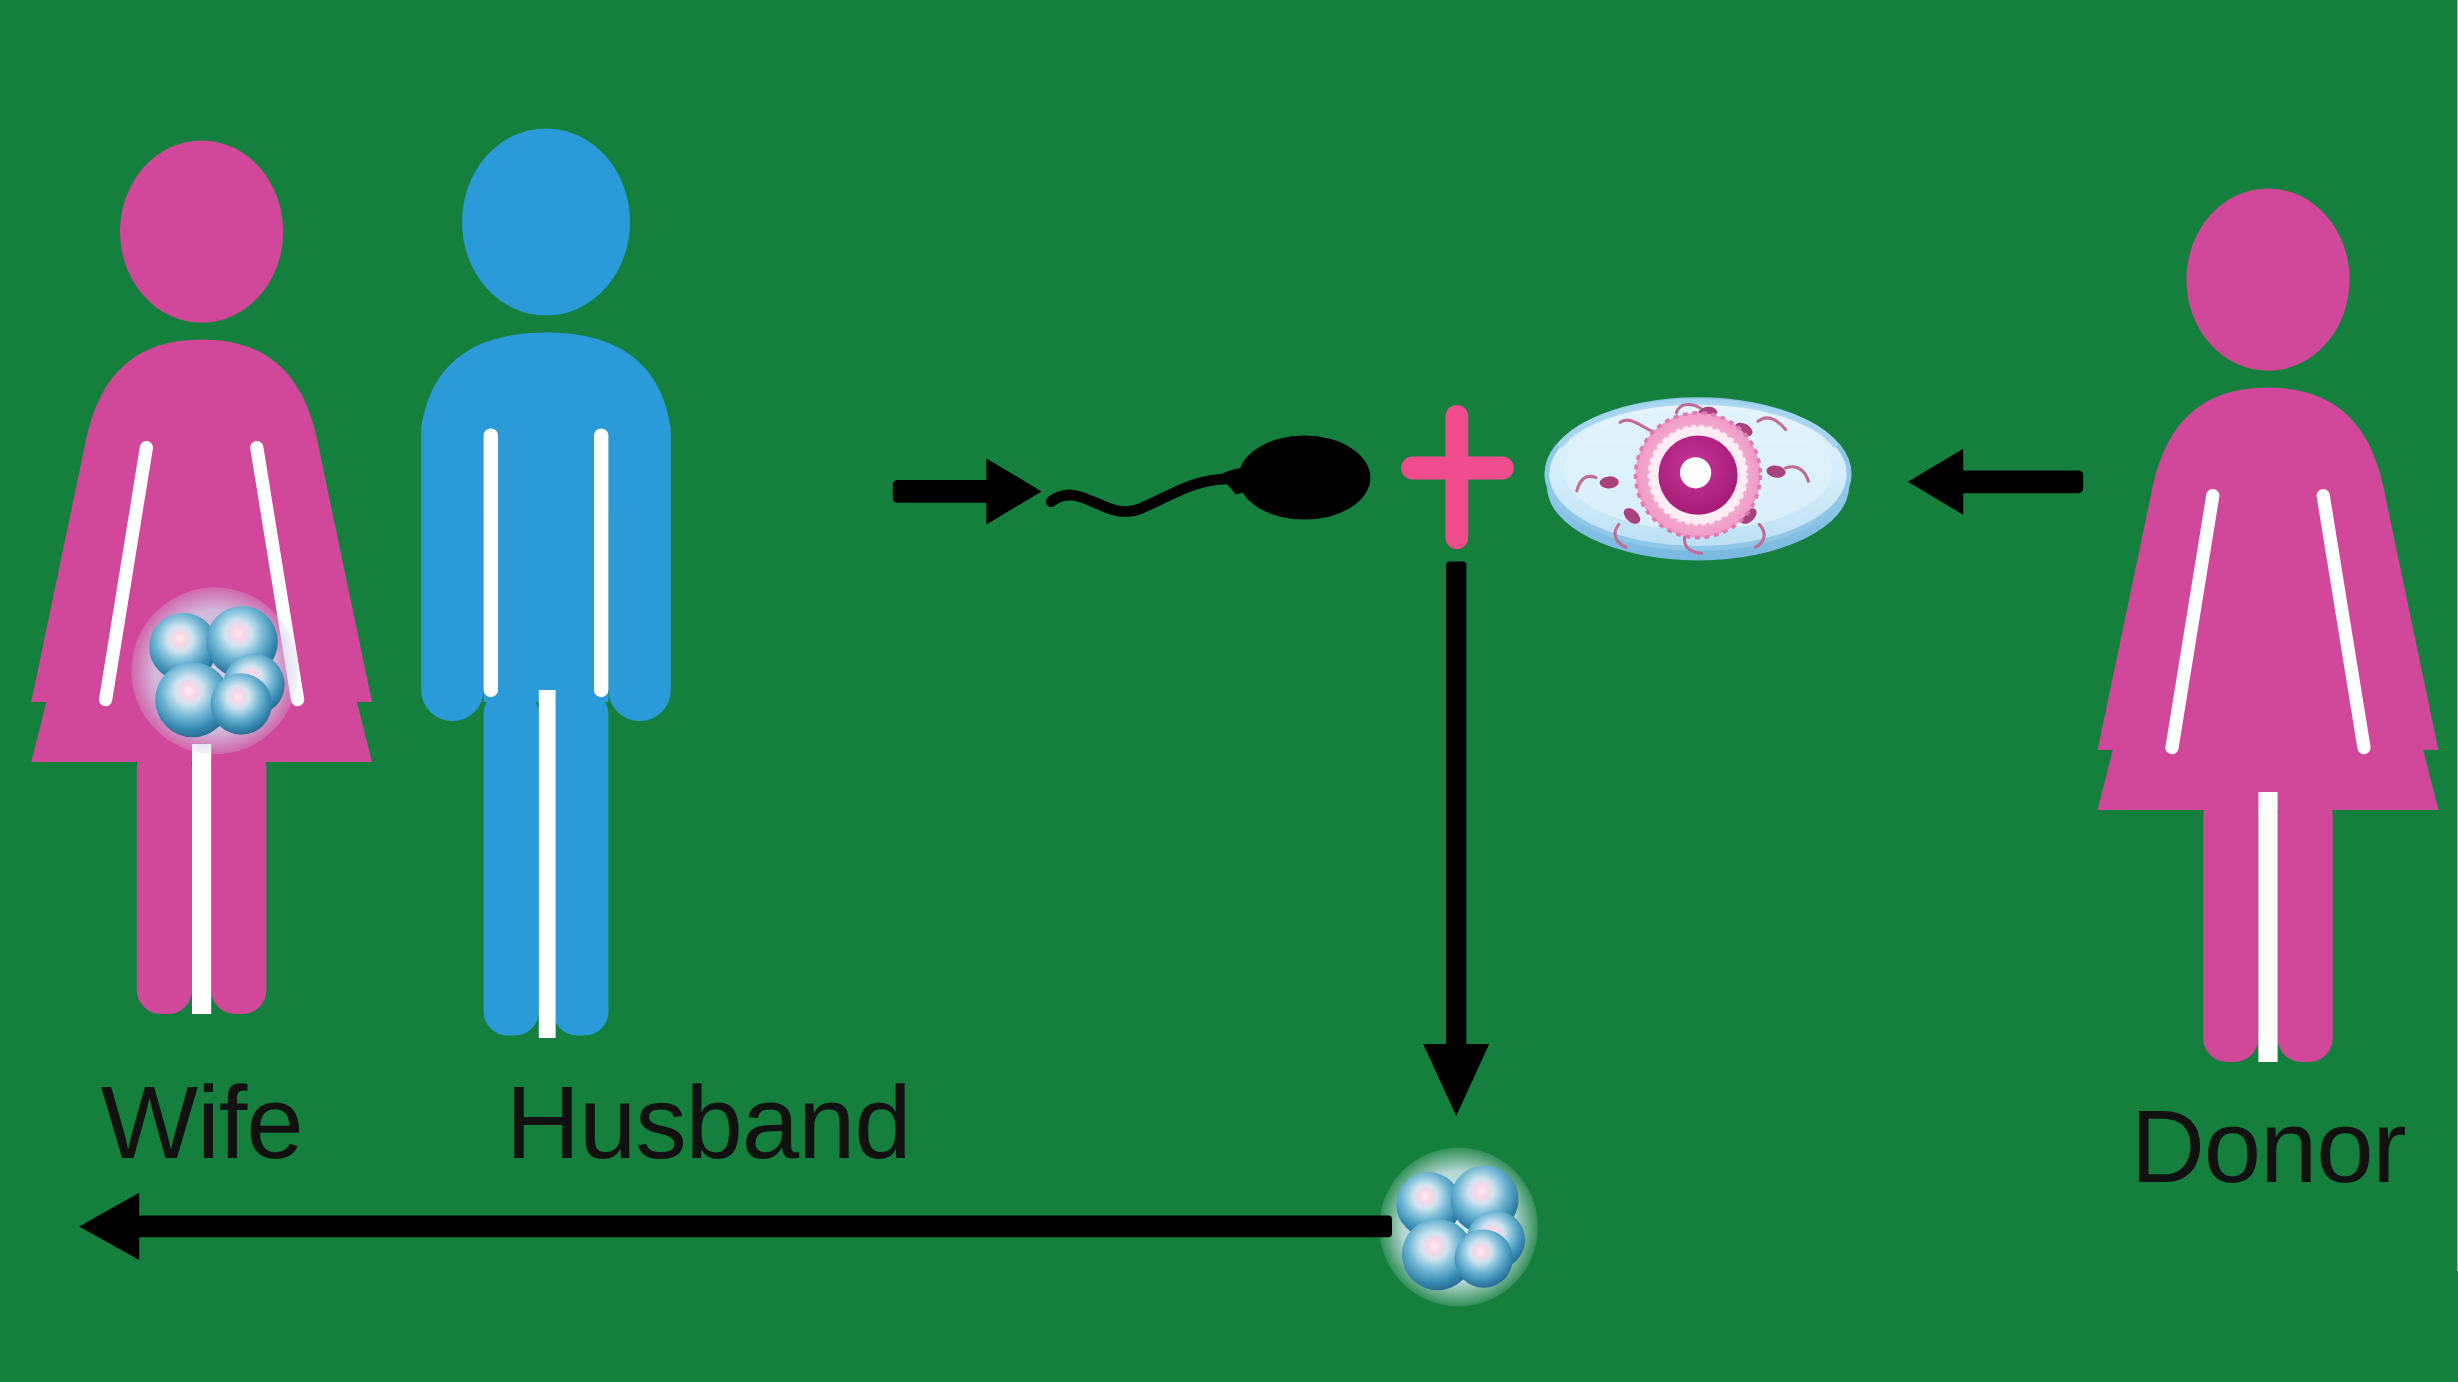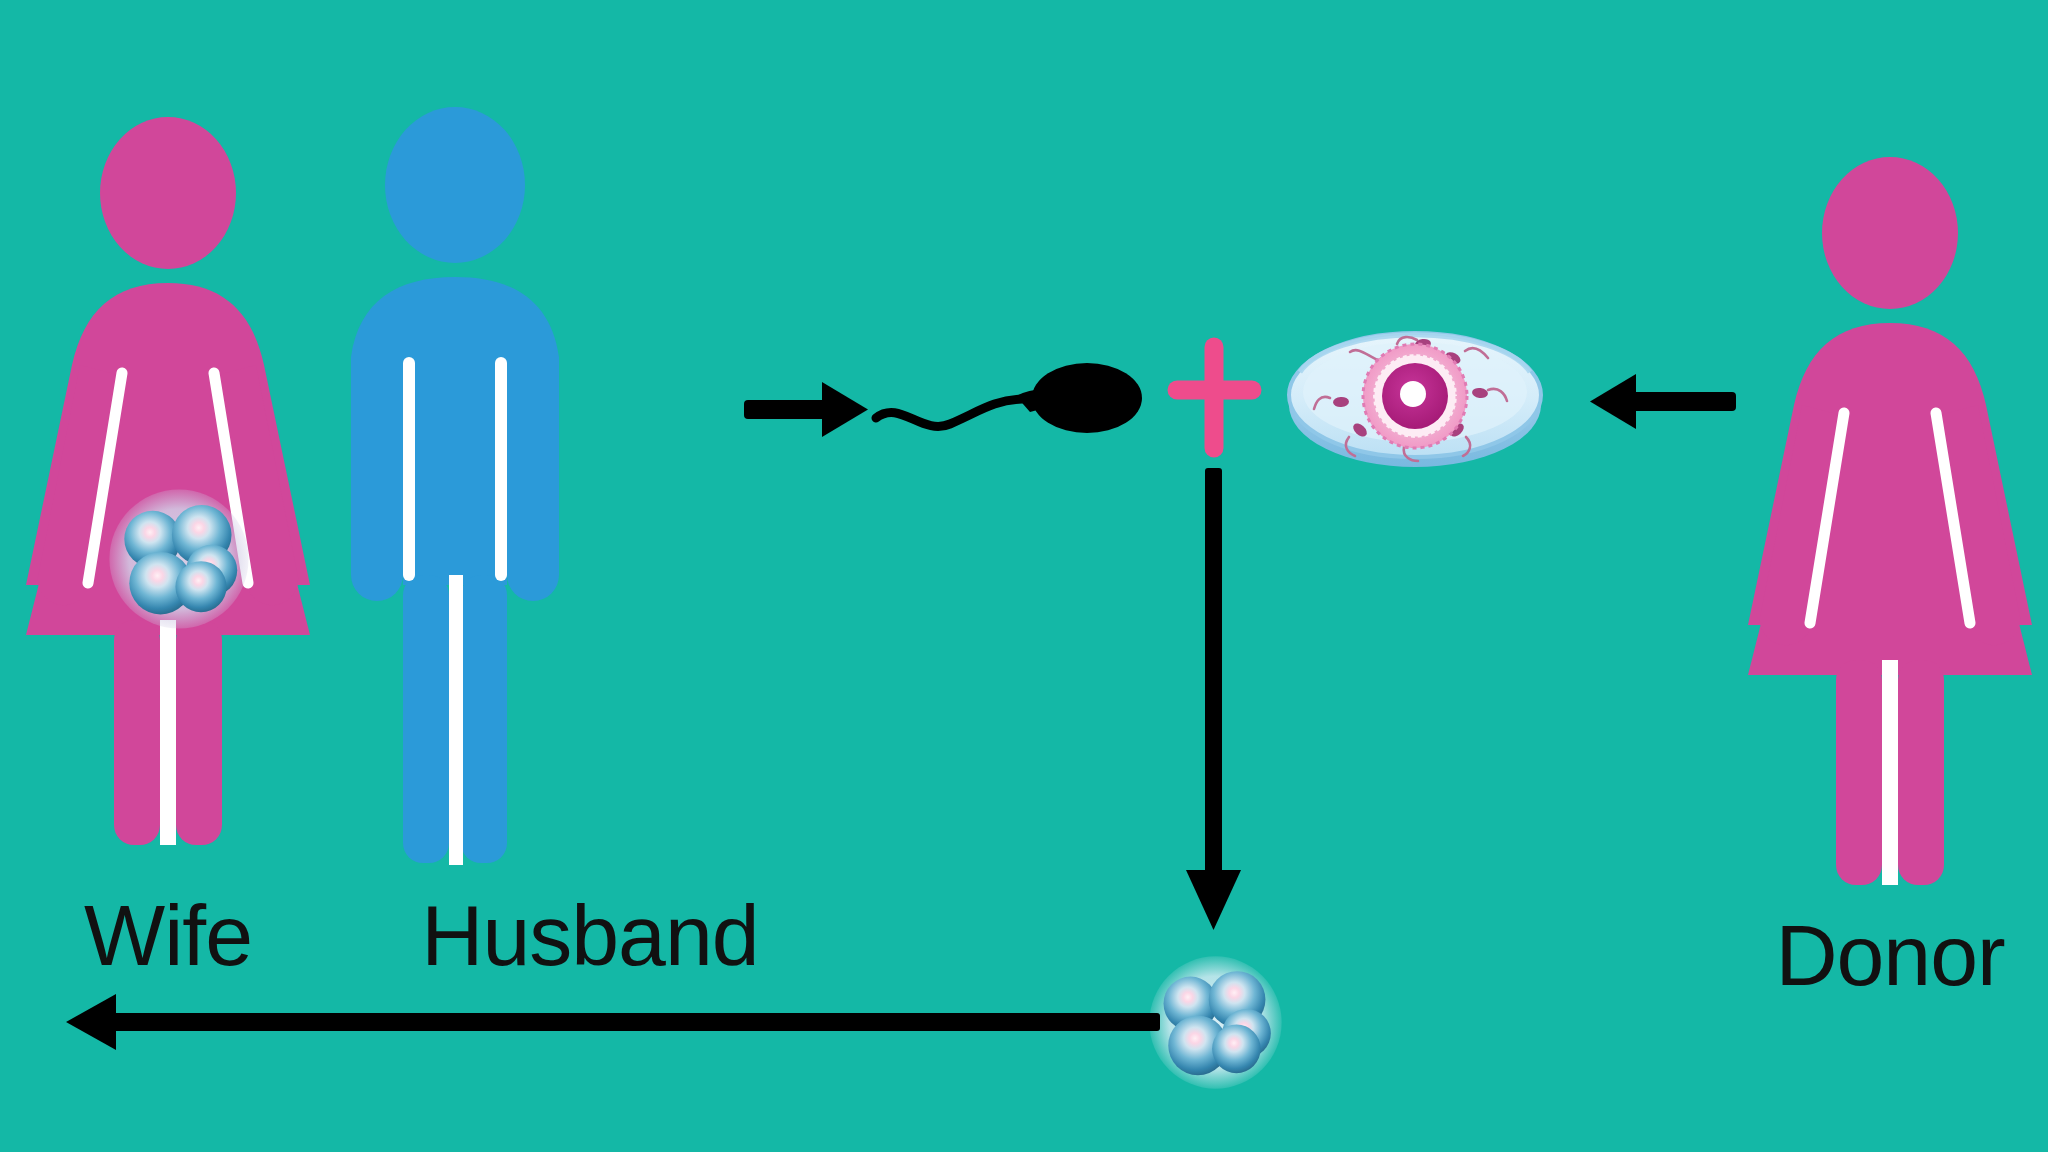--- a/index.html
+++ b/index.html
@@ -8,21 +8,21 @@
     padding: 0;
     background: #ffffff;
   }
   body {
     font-family: "Liberation Sans", sans-serif;
   }
   #stage {
     position: relative;
     width: 2048px;
     height: 1152px;
-    background: #14b8a6;
+    background: #15803d;
     overflow: hidden;
   }
   #stage > svg {
     position: absolute;
     left: 0;
     top: 0;
   }
   .label-text {
     font-family: "Liberation Sans", sans-serif;
     font-size: 86px;

